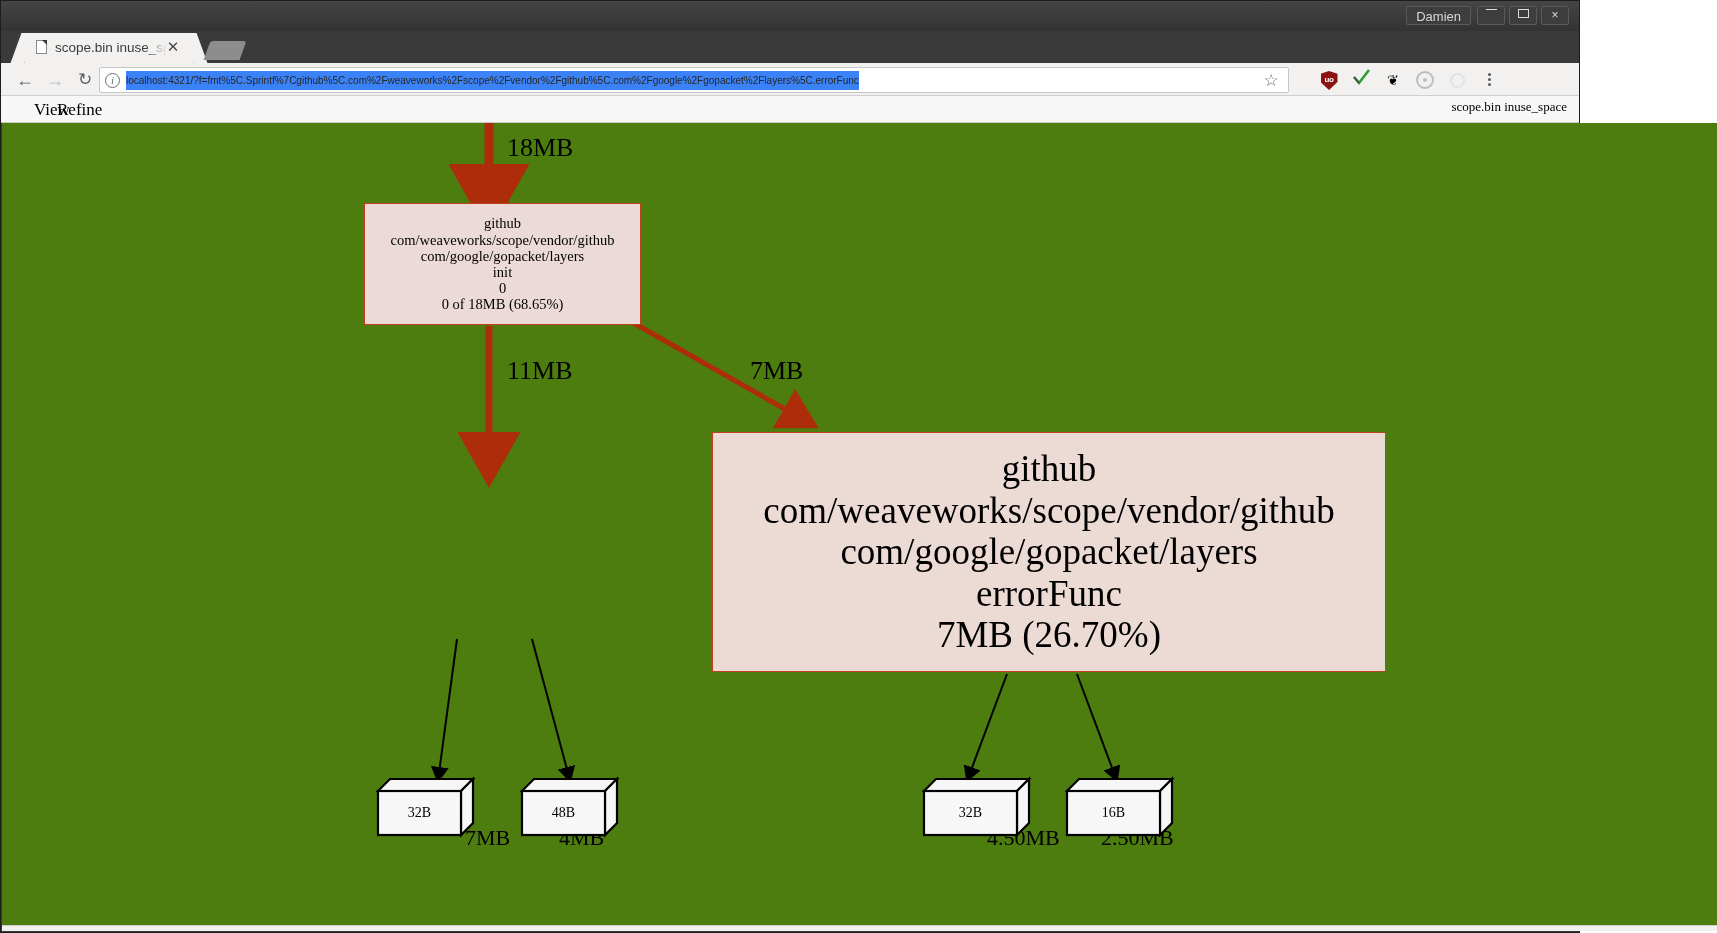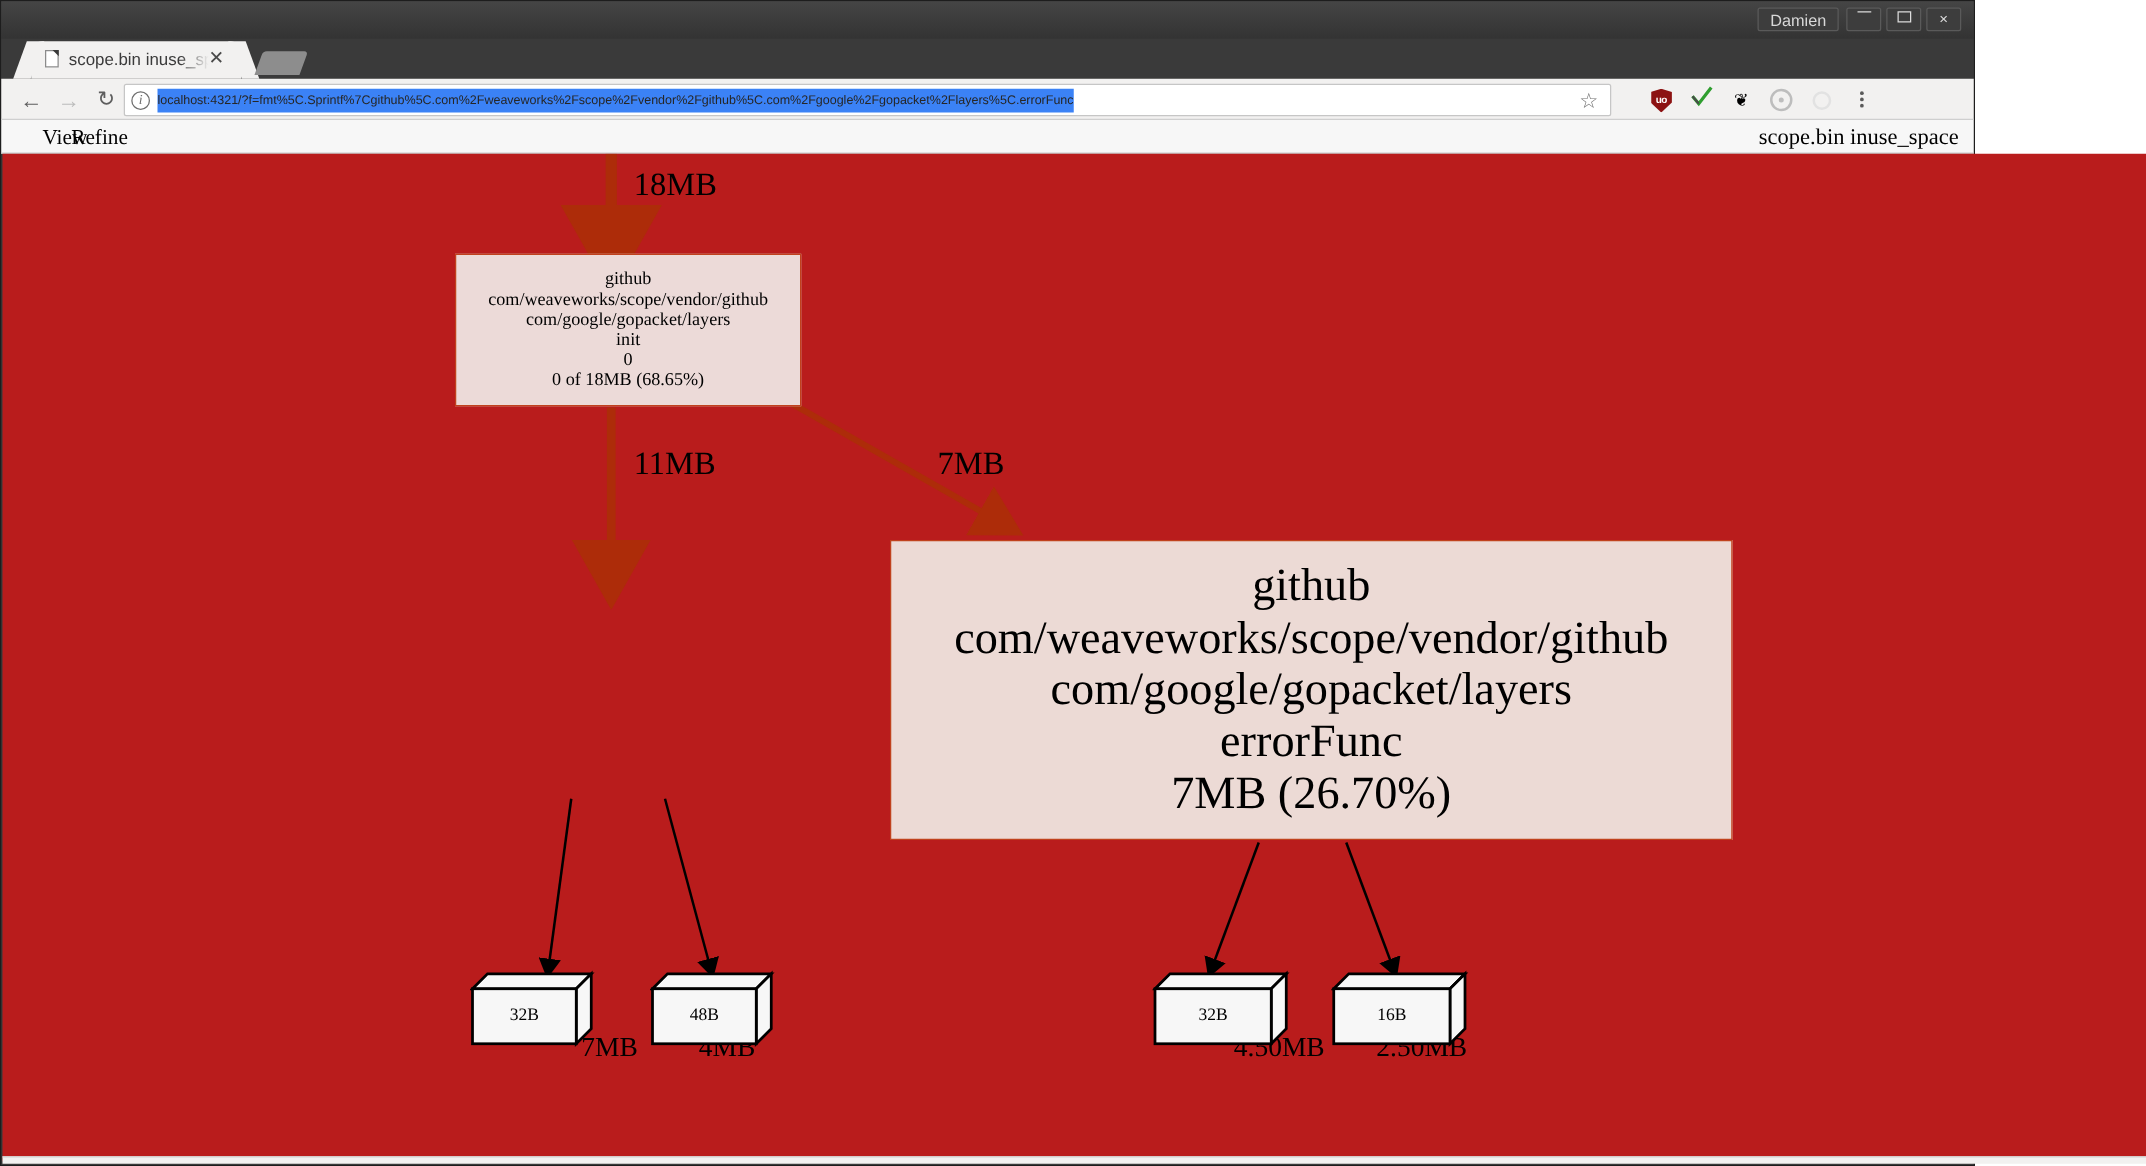--- a/index.html
+++ b/index.html
@@ -249,29 +249,29 @@
     font-family: "Liberation Sans", sans-serif;
     font-size: 13.5px;
     color: #000000;
     padding: 0 4px;
     outline: none;
   }
   #search-input::placeholder { color: #909090; }
   #profile-title {
     position: absolute; right: 12px; top: 3px;
     font-family: "Liberation Serif", serif;
-    font-size: 18px;
+    font-size: 13px;
     color: #000000;
   }
 
   
   #graph-canvas {
     position: absolute; left: 1px; top: 122px;
     width: 1715px; height: 806px;
-    background: #b91c1c;
+    background: #4d7c0f;
     overflow: hidden;
   }
   #graph-svg { position: absolute; left: 0; top: 0; }
 
   .node-box {
     position: absolute;
     background: #ecdad5;
     border: 1.5px solid #c0411d;
     font-family: "Liberation Serif", serif;
     color: #000000;

